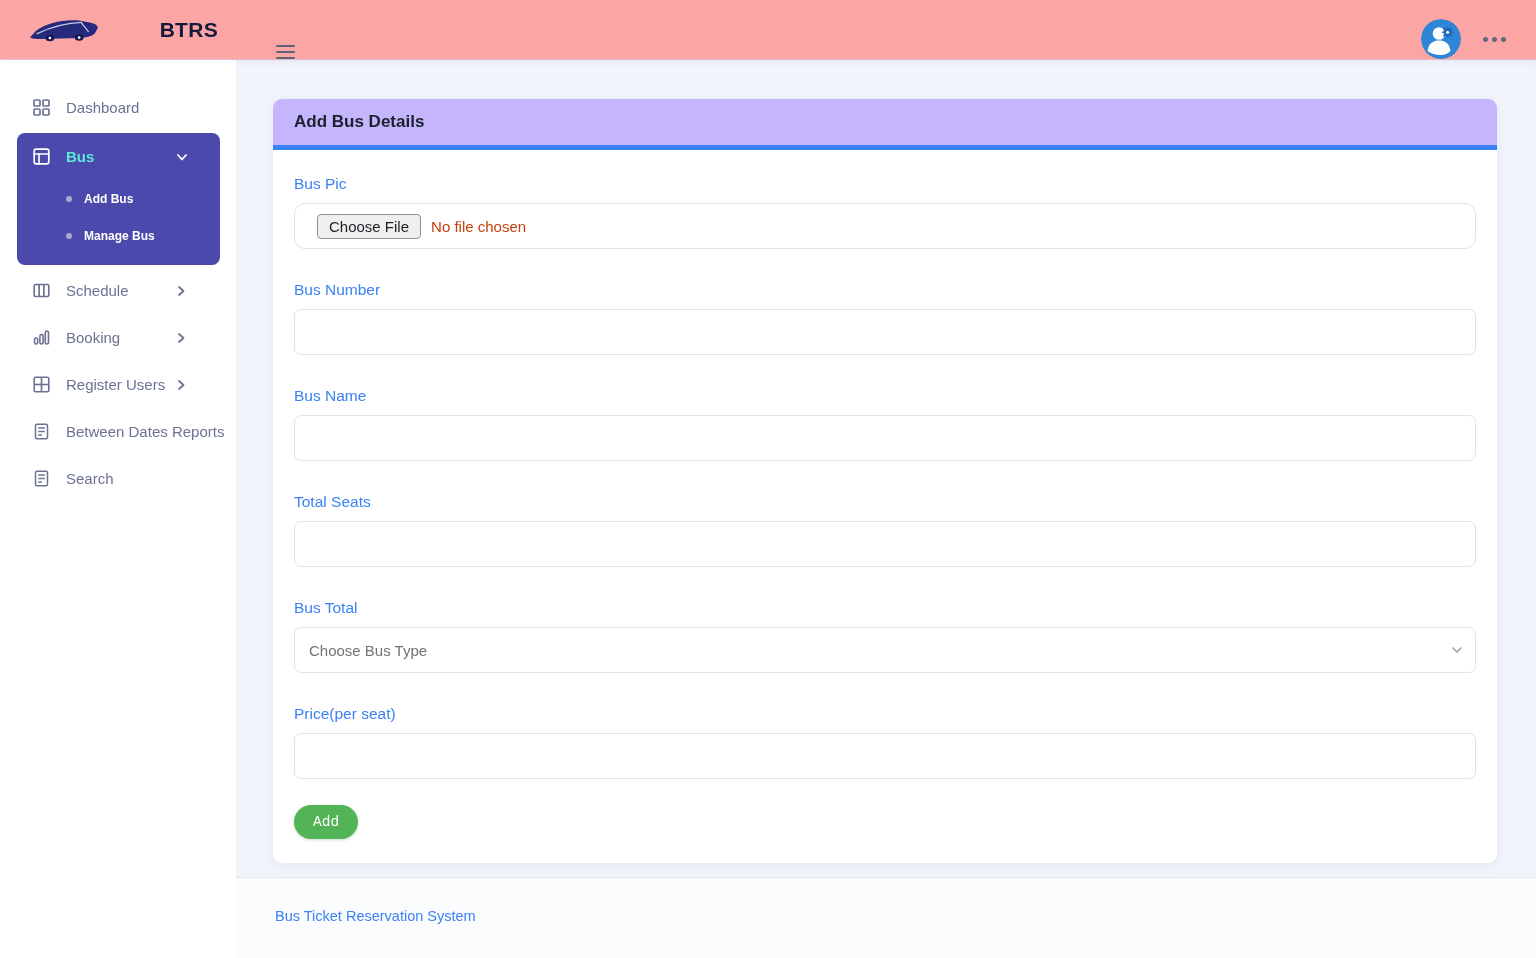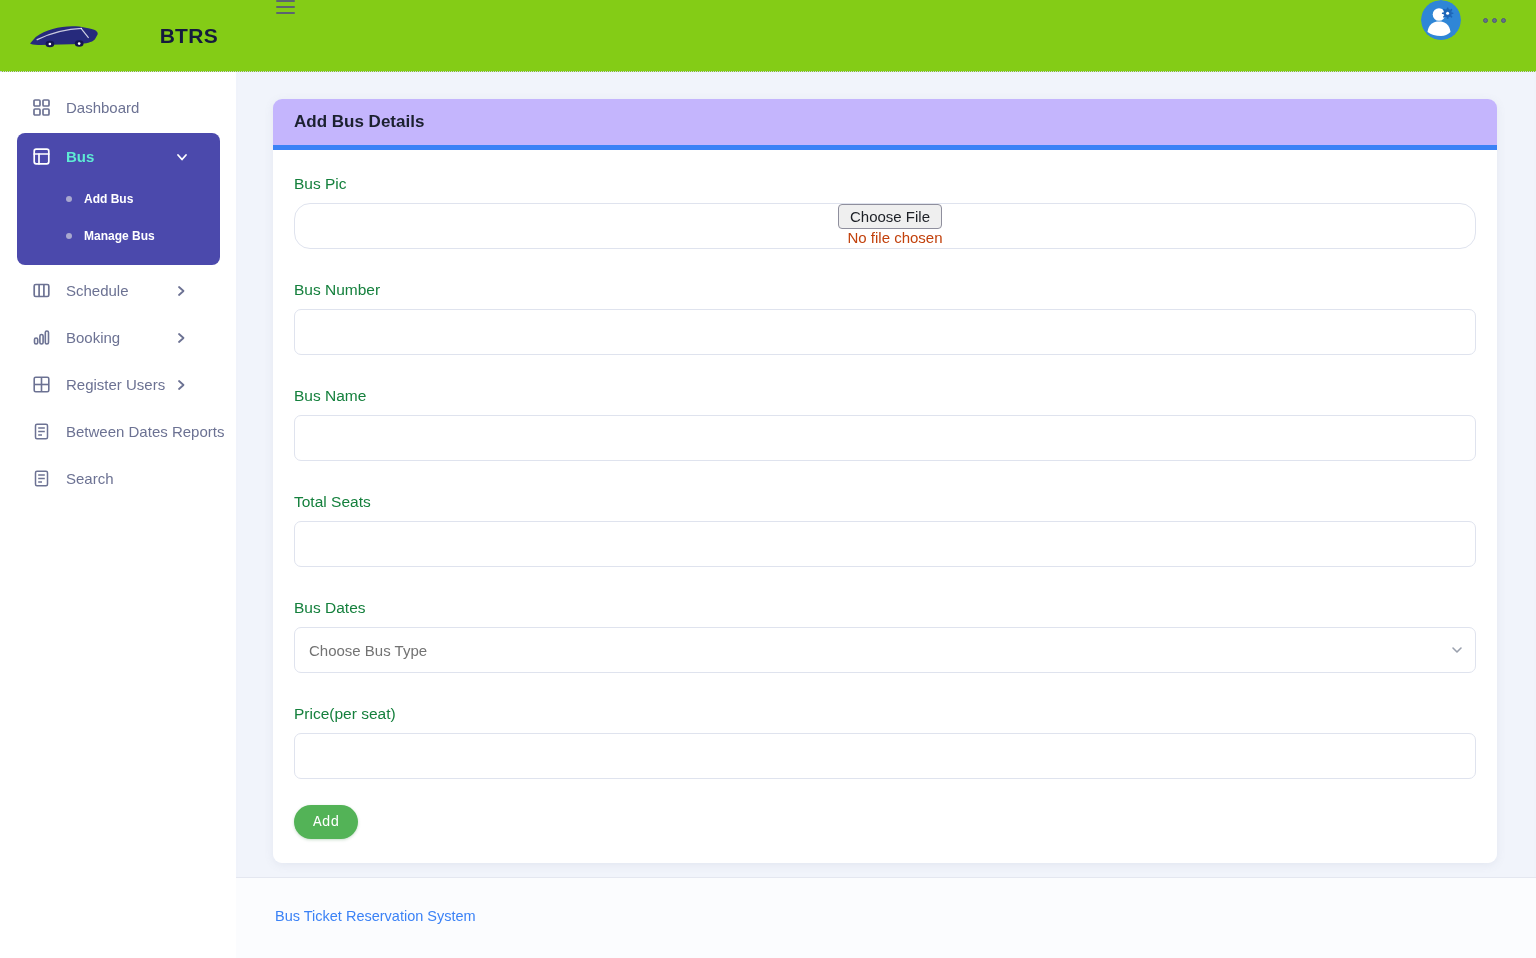--- a/index.html
+++ b/index.html
@@ -1,20 +1,20 @@
 <!DOCTYPE html>
 <html><head>
 <meta charset="utf-8">
 <style>
   * { margin:0; padding:0; box-sizing:border-box; }
   html,body { width:1536px; height:958px; font-family:"Liberation Sans", sans-serif; background:#fff; overflow:hidden; }
 
   
-  .header { position:fixed; top:0; left:0; width:1536px; height:72px; background:#84cc16;
-            border-bottom:1px dotted #ccd1e0; display:flex; align-items:flex-start; z-index:10; }
+  .header { position:fixed; top:0; left:0; width:1536px; height:60px; background:#fca5a5;
+            border-bottom:1px dotted #ccd1e0; display:flex; align-items:flex-end; z-index:10; }
   .brand { width:236px; height:100%; display:flex; align-items:center; padding:0 18px 0 26px; }
   .brand-title { margin-left:auto; font-size:21px; font-weight:800; color:#151a3d; letter-spacing:.3px; }
   .hamburger { margin-left:40px; width:19px; height:14px; display:flex; flex-direction:column; justify-content:space-between; cursor:pointer; }
   .hamburger span { display:block; height:2px; background:#5b6470; border-radius:1px; }
   .header-right { margin-left:auto; display:flex; align-items:center; gap:22px; padding-right:30px; }
   .avatar { width:40px; height:40px; border-radius:50%; cursor:pointer; }
   .dots { display:flex; gap:4px; cursor:pointer; }
   .dots i { width:5px; height:5px; border-radius:50%; background:#667085; border:1px solid #4e5b77; }
 
   
@@ -32,25 +32,25 @@
 
   
   .main { position:fixed; top:60px; left:236px; width:1300px; height:898px; background:#f1f4fb;
           display:flex; flex-direction:column; box-shadow: inset 0 6px 8px -6px rgba(90,100,140,.12); }
   .card { margin:39px 39px 0 37px; border-radius:9px; box-shadow:0 2px 10px rgba(110,120,150,.10); }
   .card-header { background:#c4b5fd; border-bottom:5px solid #3b82f6; border-radius:9px 9px 0 0;
                  padding:13px 21px; font-size:17px; font-weight:700; color:#1c2130; }
   .card-body { background:#fff; border-radius:0 0 9px 9px; padding:25px 21px 24px; }
 
   .form-group { margin-bottom:32px; }
-  .form-label { display:block; font-size:15.5px; color:#15803d; margin-bottom:10px; }
+  .form-label { display:block; font-size:15.5px; color:#3b82f6; margin-bottom:10px; }
   .control { width:100%; height:46px; background:#fff; border:1px solid #dfe3ee; border-radius:7px;
              font-size:15px; color:#333; padding:0 14px; font-family:"Liberation Sans", sans-serif; outline:none; }
-  .file-box { width:100%; height:46px; border:1px solid #dfe3ee; border-radius:16px; background:#fff;
-              display:flex; align-items:center; padding:0 12px 0 22px; cursor:pointer;flex-direction:column; }
+  .file-box { width:100%; height:46px; border:1px solid #dfe3ee; border-radius:11px; background:#fff;
+              display:flex; align-items:center; padding:0 12px 0 22px; cursor:pointer; }
   .file-btn { background:#efefef; border:1px solid #8f8f9d; border-radius:4px; padding:3px 11px;
               font-size:15px; color:#1d2026; }
   .file-status { margin-left:10px; font-size:15px; color:#c2410c; }
   .select-wrap { position:relative; }
   select.control { -webkit-appearance:none; appearance:none; color:#737373; cursor:pointer; }
   .select-chev { position:absolute; right:13px; top:18px; pointer-events:none; display:flex; }
   .btn-add { display:inline-block; margin-top:26px; background:#53B357; color:#fff; border:none; cursor:pointer;
              font-size:14.5px; font-weight:500; padding:9px 19px; border-radius:18px;
              box-shadow:0 1px 3px rgba(40,120,50,.25); font-family:Liberation Mono, monospace; }
 
@@ -242,21 +242,21 @@
         <label class="form-label">Bus Name</label>
         <input type="text" class="control" value="" style="">
       </div>
 
       <div class="form-group">
         <label class="form-label">Total Seats</label>
         <input type="text" class="control" value="" style="">
       </div>
 
       <div class="form-group">
-        <label class="form-label">Bus Dates</label>
+        <label class="form-label">Bus Total</label>
         <div class="select-wrap">
           <select class="control">
             <option>Choose Bus Type</option>
           </select>
           <span class="select-chev">
             <svg width="12" height="10" viewBox="0 0 12 10" fill="none" stroke="#9aa0ad" stroke-width="1.6" stroke-linecap="round" stroke-linejoin="round">
               <polyline points="2,3 6,7 10,3"></polyline>
             </svg>
           </span>
         </div>

